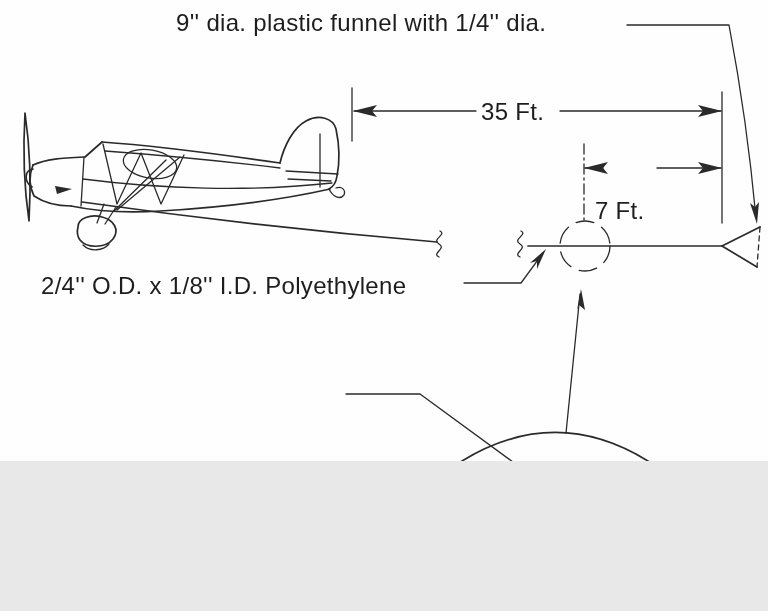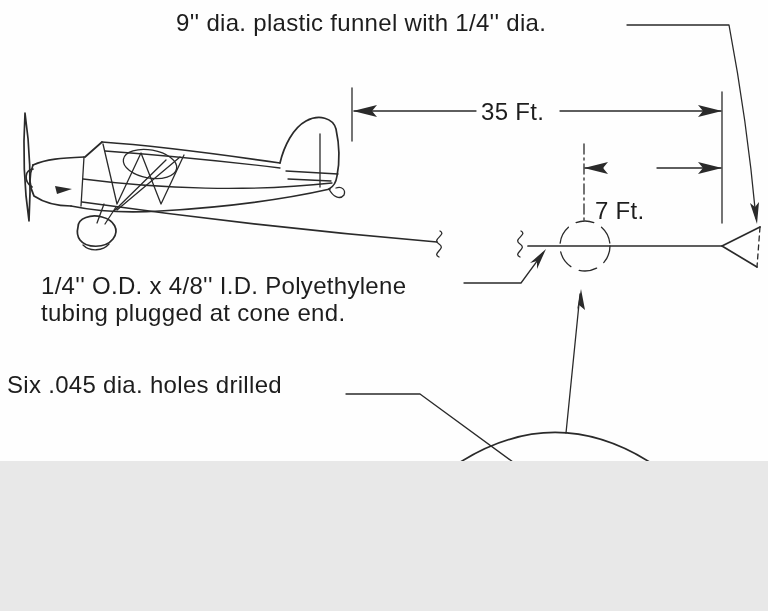--- a/index.html
+++ b/index.html
@@ -115,23 +115,21 @@
 
   <div class="label" style="left:176px;top:9px;">
     <div>9'' dia. plastic funnel with 1/4'' dia.</div>
   </div>
 
   <div class="label" style="left:481px;top:98px;">35 Ft.</div>
 
   <div class="label" style="left:595px;top:155px;margin-top:42px;">7 Ft.</div>
 
   <div class="label" style="left:41px;top:272px;">
-    <div>1/4'' O.D. x 4/8'' I.D. Polyethylene</div>
-    <div>tubing plugged at cone end.</div>
+    <div>2/4'' O.D. x 1/8'' I.D. Polyethylene</div>
   </div>
 
   <div class="label" style="left:7px;top:371px;">
-    <div>Six .045 dia. holes drilled</div>
   </div>
 
   <div class="label" style="left:306px;top:576px;">Fig. 1</div>
 
 </div>
 
 </body></html>

